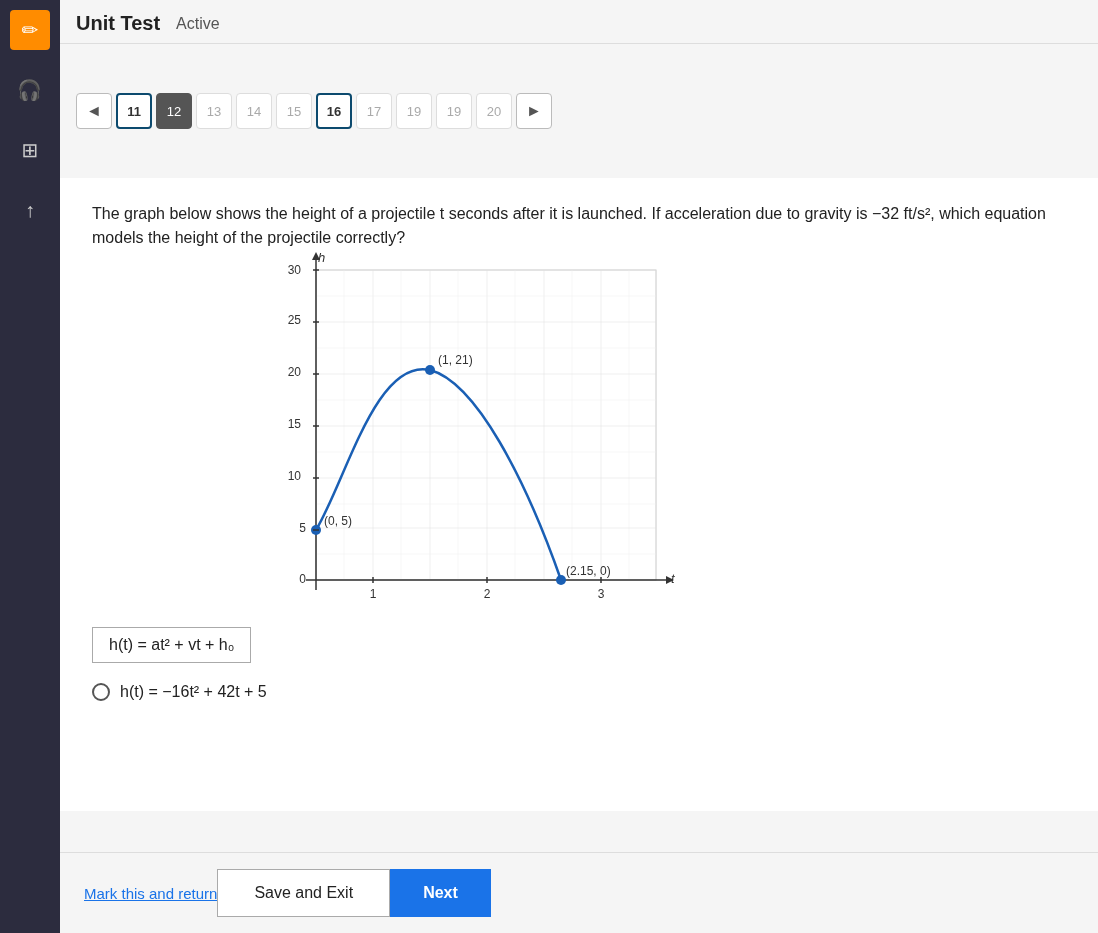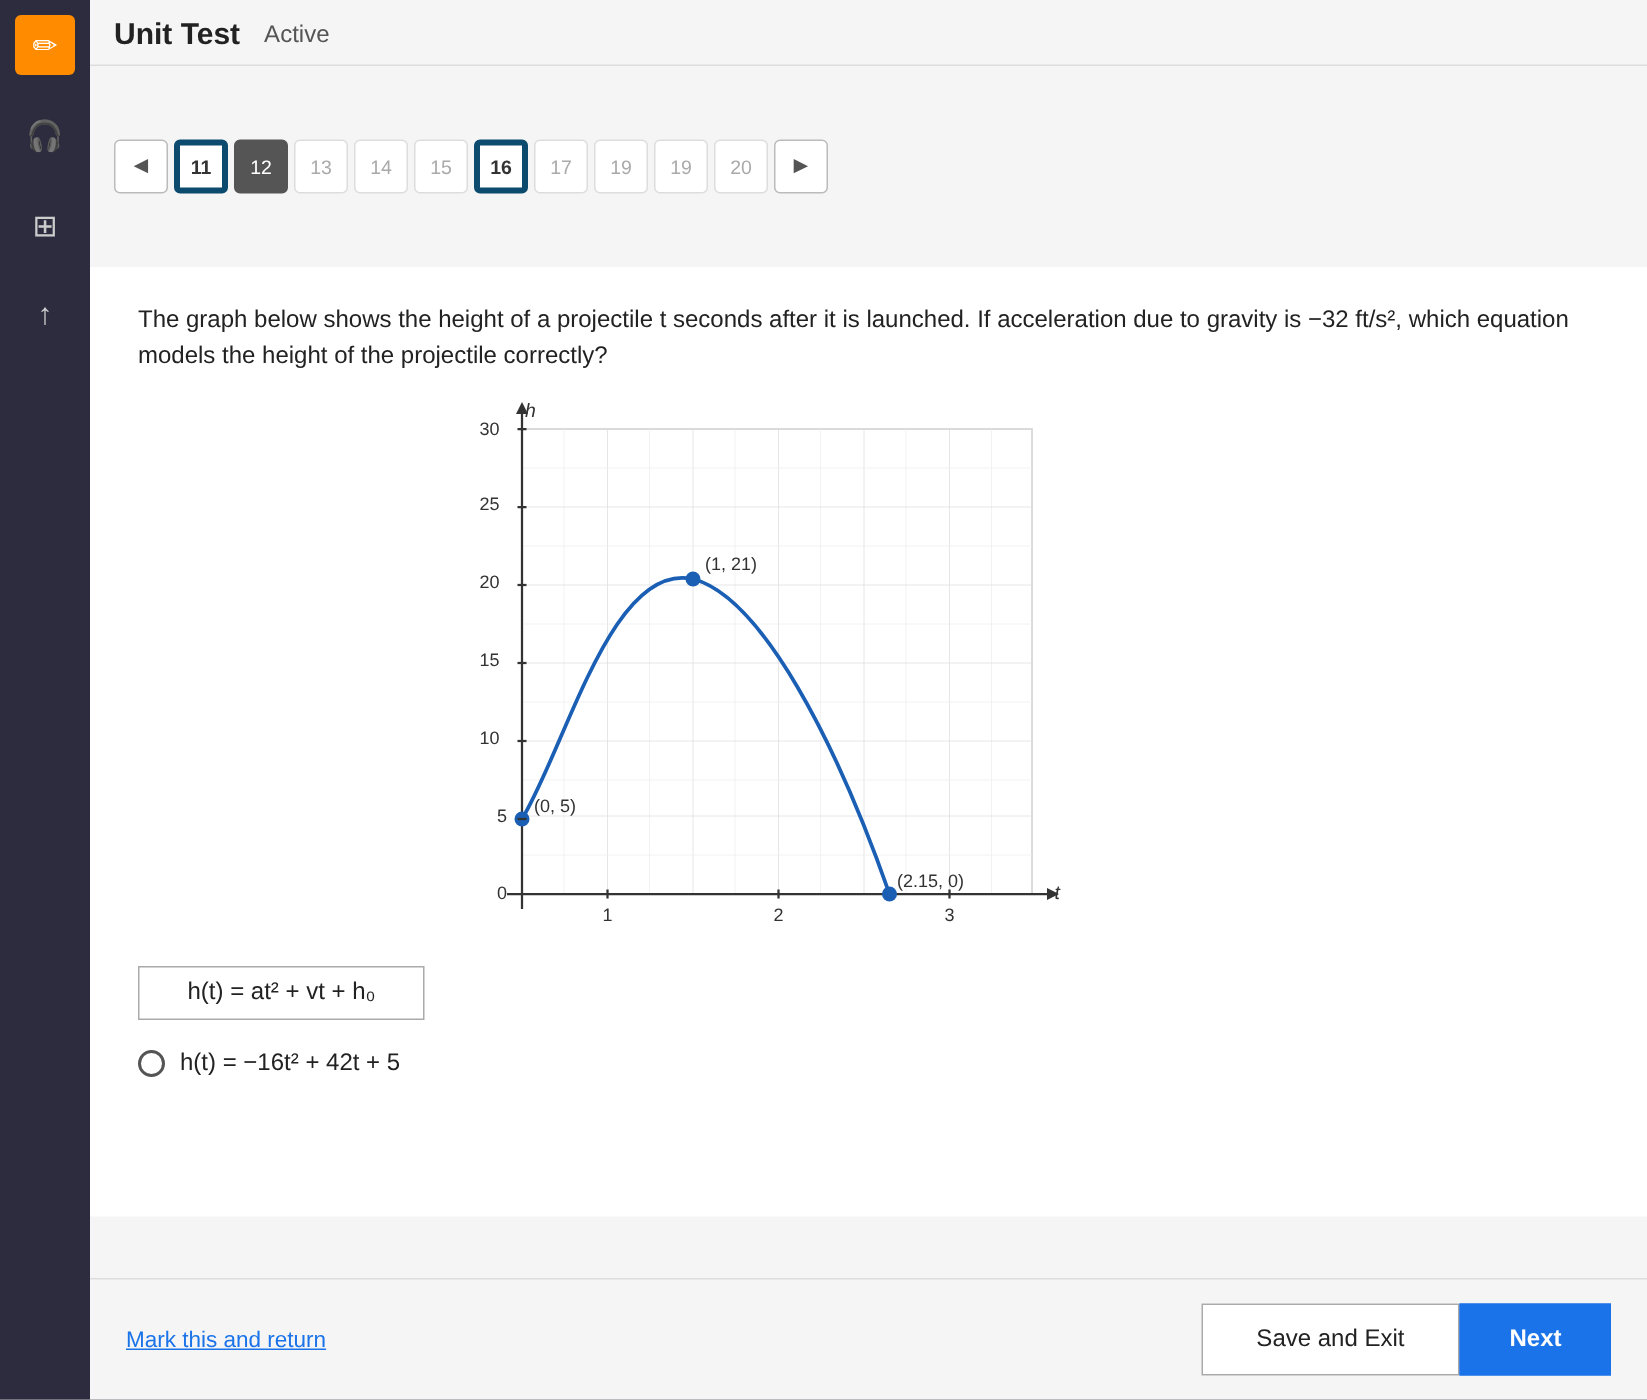--- a/index.html
+++ b/index.html
@@ -84,21 +84,21 @@
       border-radius: 4px;
       display: flex;
       align-items: center;
       justify-content: center;
       font-size: 13px;
       color: #333;
       cursor: pointer;
     }
     .nav-btn.active {
       background: white;
-      border: 4px solid #0c4a6e;
+      border: 2px solid #0c4a6e;
       font-weight: bold;
     }
     .nav-btn.current {
       background: #555;
       color: white;
       border: 1px solid #555;
     }
     .nav-btn.arrow {
       font-size: 16px;
       color: #555;
@@ -113,26 +113,25 @@
       flex: 1;
       background: white;
       margin: 0;
       padding: 24px 32px;
       overflow-y: auto;
     }
     .question-text {
       font-size: 16px;
       color: #222;
       line-height: 1.5;
-      margin-bottom: 16px;
     }
     .formula-box {
       border: 1px solid #aaa;
       display: inline-block;
-      padding: 8px 32px;
+      padding: 8px 16px;
       margin-bottom: 20px;
       font-size: 16px;
       color: #222;
       background: white;
     }
 
     
     .graph-container {
       margin: 0 0 20px 0;
       display: inline-block;
@@ -155,21 +154,21 @@
       flex-shrink: 0;
       display: inline-block;
     }
 
     
     .bottom-bar {
       background: #f5f5f5;
       padding: 16px 24px;
       display: flex;
       align-items: center;
-      justify-content: space-between;
+      justify-content: flex-start;
       border-top: 1px solid #ddd;
     }
     .mark-return-link {
       color: #1a73e8;
       text-decoration: underline;
       font-size: 15px;
       cursor: pointer;
     }
     .bottom-buttons {
       display: flex;

